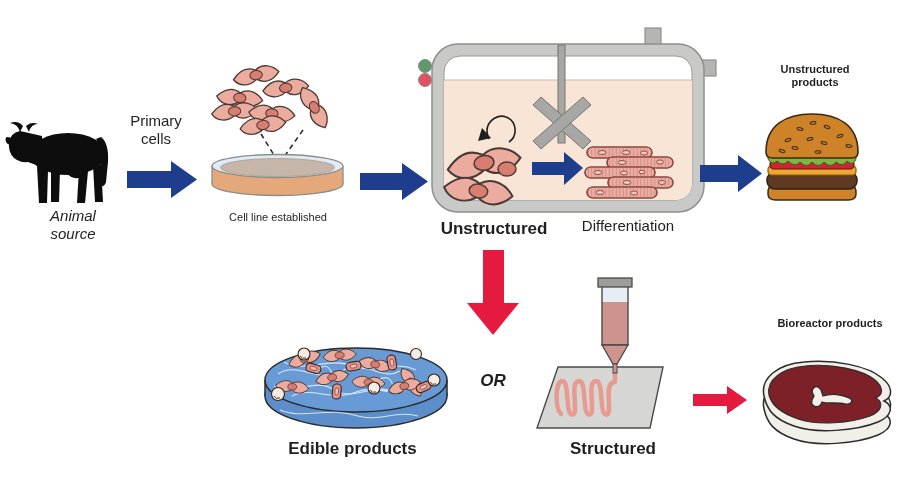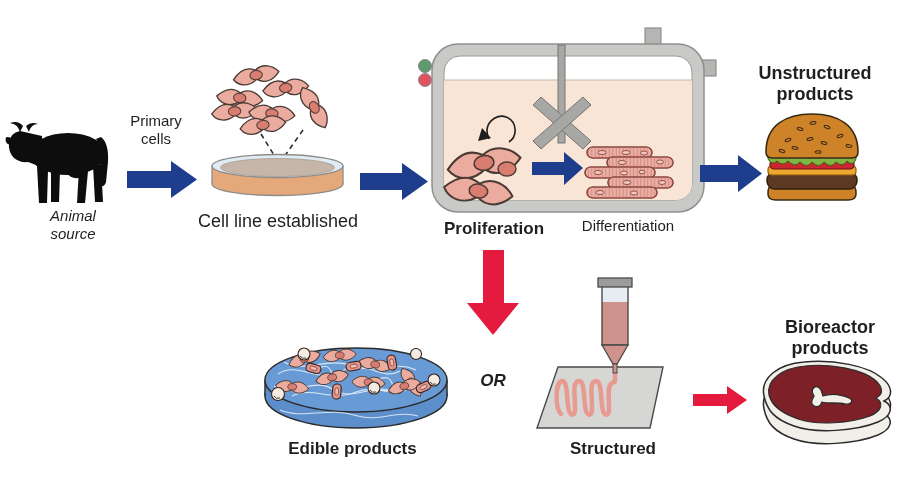--- a/index.html
+++ b/index.html
@@ -5,21 +5,21 @@
   html,body{margin:0;padding:0;background:#fff;}
   #stage{
     position:relative;width:900px;height:489px;background:#fff;overflow:hidden;
     font-family:"Liberation Sans",sans-serif;color:#1f1f1f;
   }
   .abs{position:absolute;}
   .lbl{position:absolute;text-align:center;color:#1f1f1f;line-height:1.18;}
   .lbl.b{font-weight:700;}
   .lbl.i{font-style:italic;}
   .sz15{font-size:15px;}
-  .sz155{font-size:18px;}
+  .sz155{font-size:11px;}
   .sz17{font-size:17px;}
   svg{display:block;overflow:visible;}
 </style>
 </head>
 <body>
 
 <div id="stage">
 
   <svg width="0" height="0" class="abs" aria-hidden="true">
     <defs>
@@ -150,21 +150,21 @@
           <ellipse cx="212" cy="147" rx="3.5" ry="2"></ellipse>
           <ellipse cx="230" cy="146" rx="3" ry="1.8"></ellipse>
         <ellipse cx="215" cy="156.5" rx="4" ry="2"></ellipse>
           <ellipse cx="250" cy="156.5" rx="3.5" ry="2"></ellipse>
         <ellipse cx="188" cy="166.5" rx="4" ry="2"></ellipse>
           <ellipse cx="222" cy="167" rx="3.5" ry="2"></ellipse>
       </g>
     </g>
   </svg>
 
-  <div class="lbl b sz17" style="left:432px;top:219px;width:124px">Proliferation</div>
+  <div class="lbl b sz17" style="left:432px;top:219px;width:124px">Unstructured</div>
 
   <div class="lbl sz15" style="left:566px;top:217px;width:124px">Differentiation</div>
 
   <svg class="abs" style="left:700px;top:155px" width="62" height="37" viewBox="0 0 62 37">
     <polygon points="0,10 38,10 38,0 62,18.5 38,37 38,27 0,27" fill="#1e3d8d"></polygon>
   </svg>
 
   <div class="lbl b sz155" style="left:757px;top:63px;width:116px">Unstructured products</div>
 
   <svg class="abs" style="left:760px;top:110px" width="104" height="92" viewBox="0 0 104 92">

